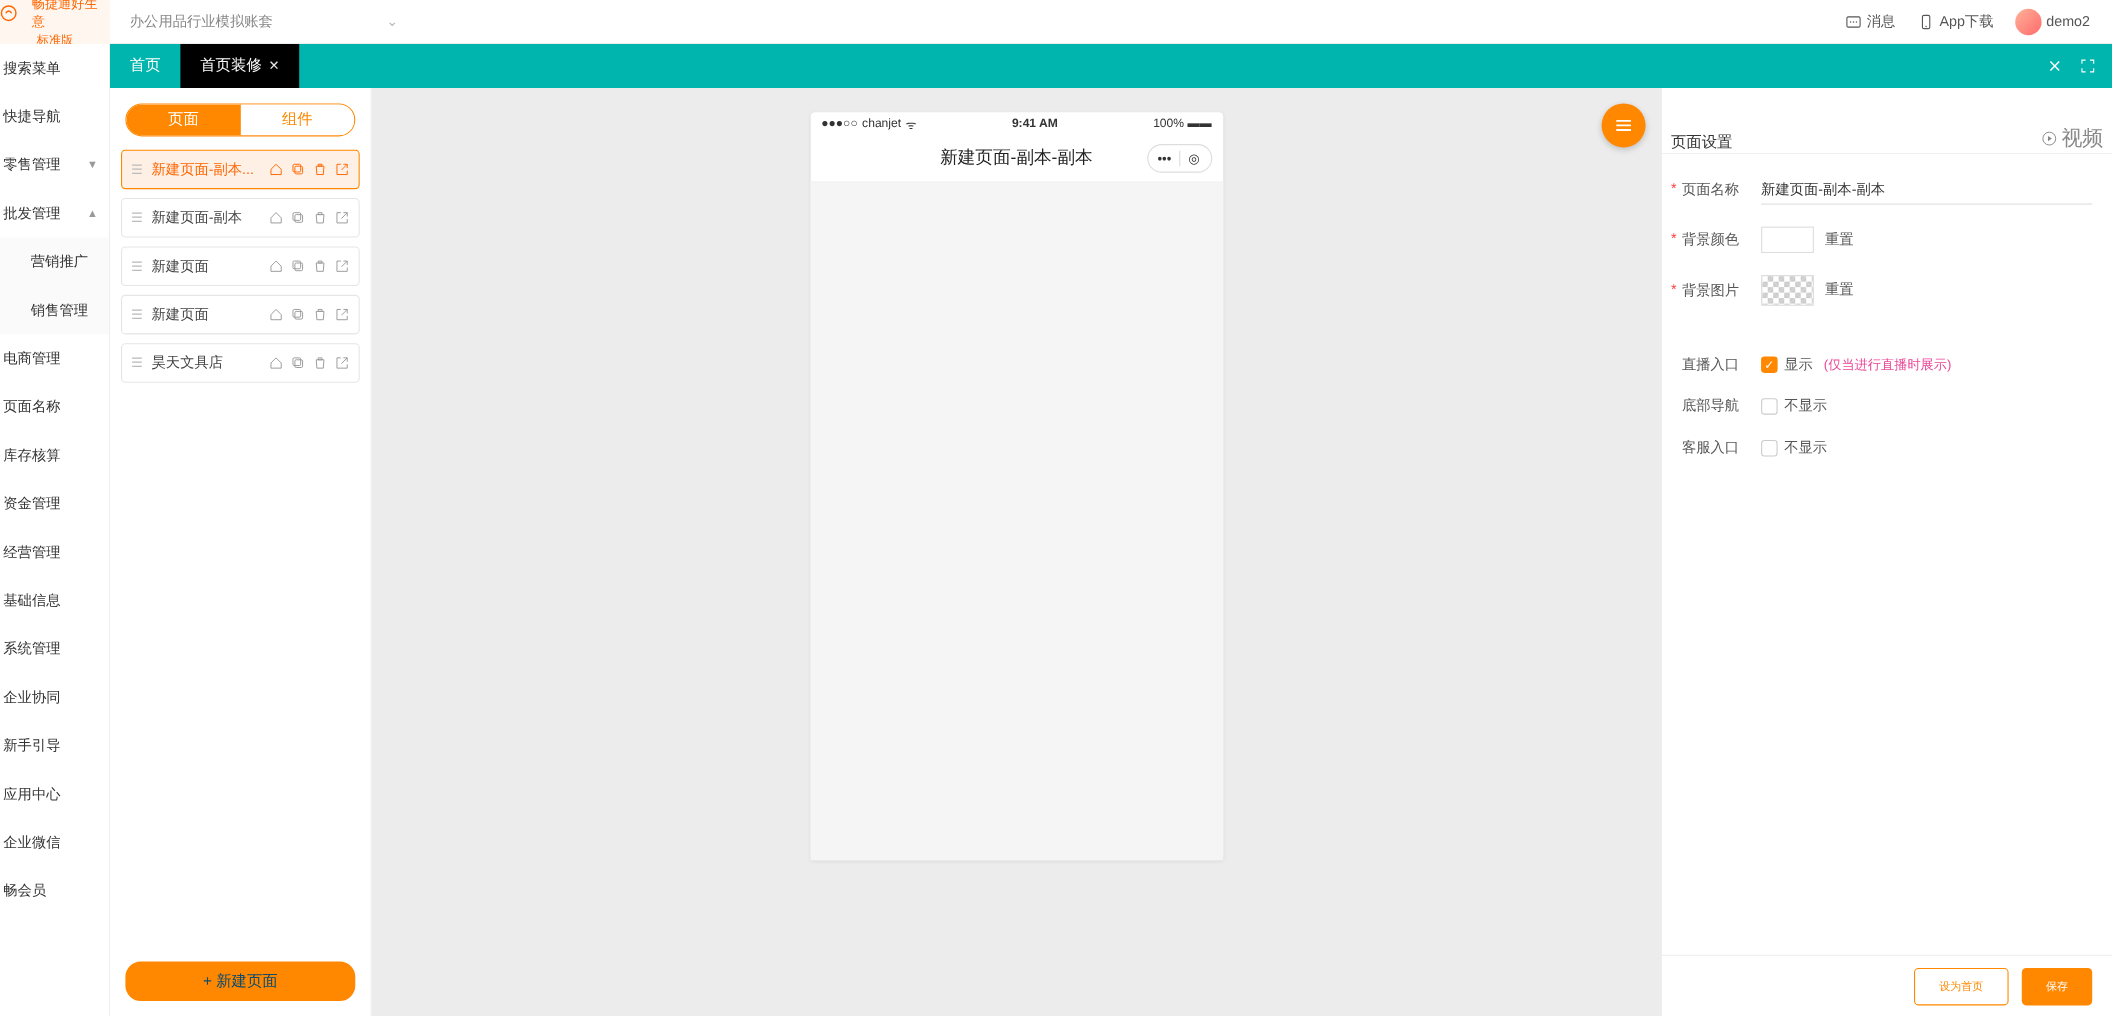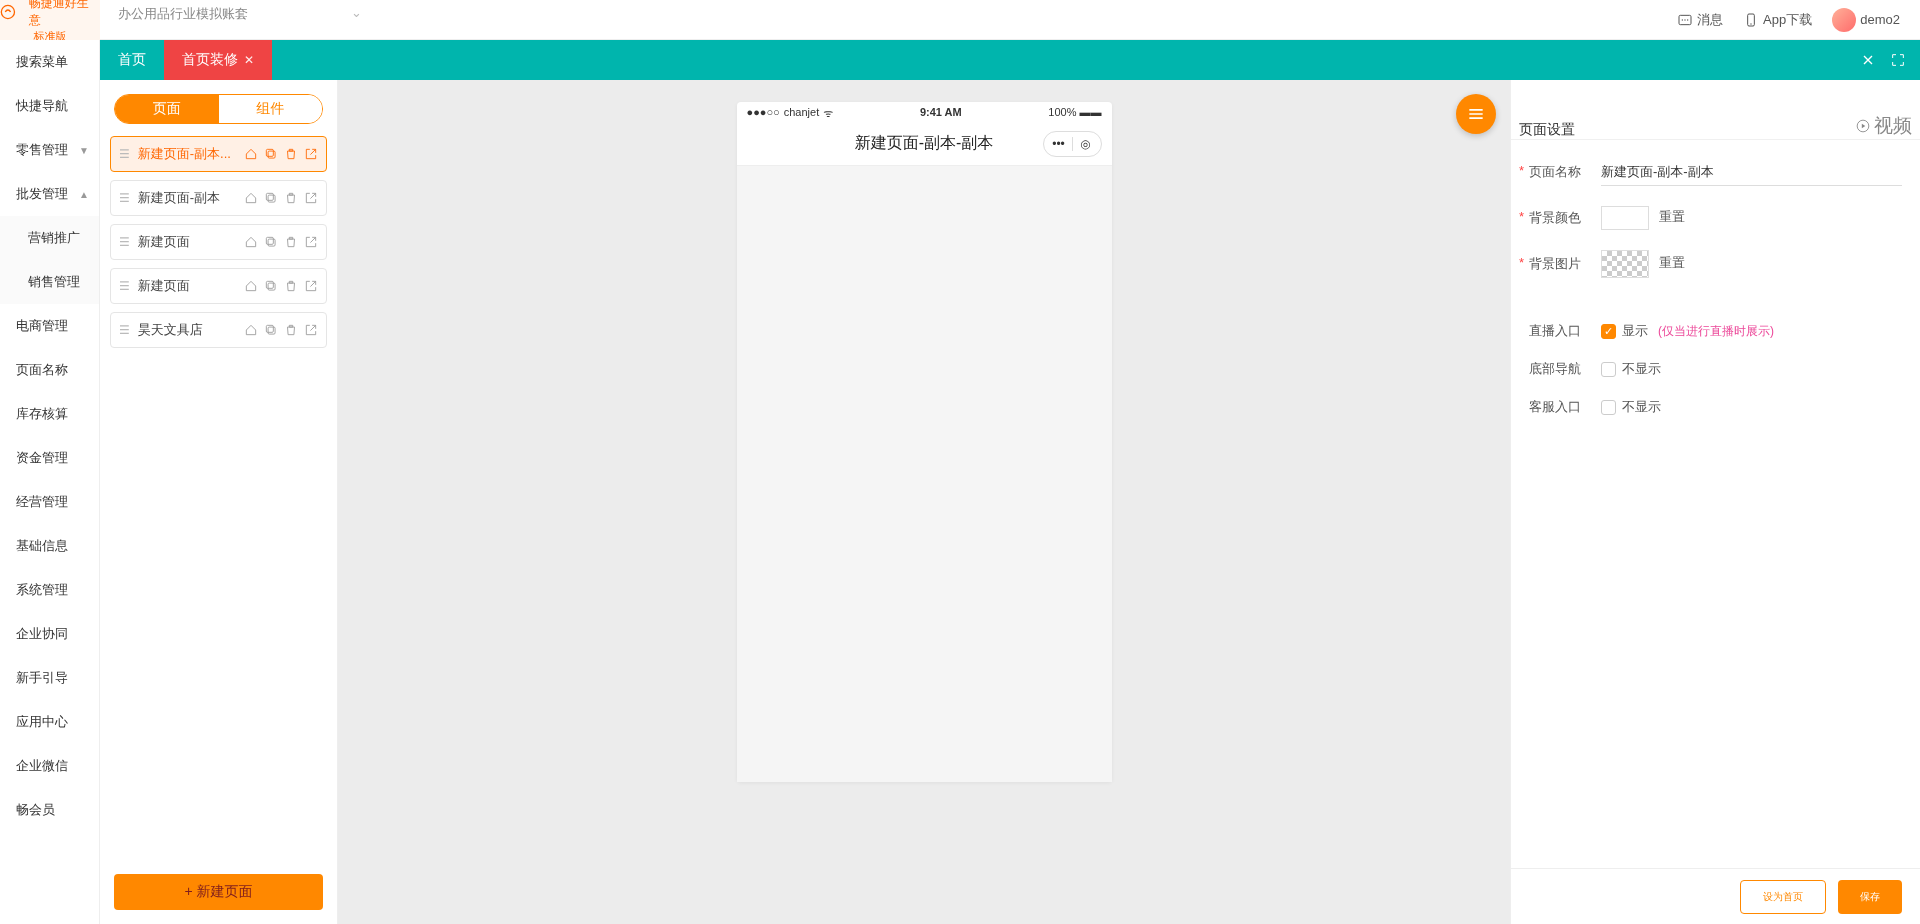--- a/index.html
+++ b/index.html
@@ -4,58 +4,58 @@
 <style>
 *{margin:0;padding:0;box-sizing:border-box;font-family:"Microsoft YaHei",Arial,sans-serif}
 body{font-size:13px;color:#333;background:#fff;overflow:hidden}
 .app{display:flex;flex-direction:column;height:924px;width:1920px}
 
 .topbar{height:40px;display:flex;align-items:center;border-bottom:1px solid #eee}
 .logo-box{width:100px;height:40px;display:flex;flex-direction:column;align-items:center;justify-content:center;background:#fff6ef}
 .logo-l1{color:#f60;font-size:12px;display:flex;align-items:center;gap:13px}
 .logo-l1 svg{width:16px;height:16px}
 .logo-l2{color:#f60;font-size:11px}
-.breadcrumb{width:260px;height:30px;margin-left:10px;display:flex;justify-content:space-between;color:#888;font-size:13px;padding:0 8px}
+.breadcrumb{width:260px;height:30px;margin-left:10px;display:flex;align-items:center;justify-content:space-between;color:#888;font-size:13px;padding:0 8px}
 .breadcrumb .chev{color:#bbb}
 .top-right{margin-left:auto;display:flex;align-items:center;gap:20px;padding-right:20px}
 .tr-item{display:flex;align-items:center;gap:4px;color:#555;font-size:13px;cursor:pointer}
 .tr-item svg{width:16px;height:16px}
 .avatar{width:24px;height:24px;border-radius:50%;background:linear-gradient(135deg,#ffb199,#ff6b6b);display:inline-block}
 
 .mainrow{flex:1;display:flex;min-height:0}
 
 .sidebar{width:100px;border-right:1px solid #eee;overflow-y:auto;background:#fff}
-.side-item{height:44px;display:flex;align-items:center;padding-left:16px;color:#333;font-size:13px;cursor:pointer;position:relative}
+.side-item{height:44px;display:flex;align-items:center;padding-left:3px;color:#333;font-size:13px;cursor:pointer;position:relative}
 .side-item.sub{padding-left:28px;color:#333;background:#fafafa}
 .side-item .caret{position:absolute;right:10px;color:#999;font-size:10px}
 
 .content{flex:1;display:flex;flex-direction:column;min-width:0}
 .tabs{height:40px;background:#00b5ad;display:flex;align-items:center;color:#fff}
 .tab{height:40px;padding:0 18px;display:flex;align-items:center;gap:6px;cursor:pointer;font-size:14px}
-.tab.active{background:#ef4444}
+.tab.active{background:#000000}
 .tab .x{font-size:12px;opacity:.9}
 .tabs-right{margin-left:auto;display:flex;align-items:center;gap:14px;padding-right:14px}
 .tabs-right .ico{width:16px;height:16px;color:#fff;cursor:pointer}
 
 .workspace{flex:1;display:flex;background:#ececec;min-height:0}
 
 .left-panel{width:238px;background:#fff;margin:0;display:flex;flex-direction:column;border-right:1px solid #eee}
 .seg{display:flex;margin:14px 14px 12px;border:1px solid #f80;border-radius:18px;overflow:hidden;height:30px}
 .seg-btn{flex:1;display:flex;align-items:center;justify-content:center;font-size:14px;cursor:pointer}
 .seg-btn.on{background:#f80;color:#fff}
 .seg-btn.off{color:#f80;background:#fff}
 .page-list{flex:1;padding:0 10px;overflow-y:auto}
 .pl-item{height:36px;border:1px solid #e5e5e5;border-radius:4px;margin-bottom:8px;display:flex;align-items:center;padding:0 8px;gap:8px;font-size:13px;color:#444;cursor:pointer}
 .pl-item.sel{background:#fff0e5;border-color:#f80;color:#f60}
 .pl-item .grip{color:#bbb;font-size:12px}
 .pl-item .name{flex:1;overflow:hidden;text-overflow:ellipsis;white-space:nowrap}
 .pl-item .ops{display:flex;gap:6px;color:#999}
 .pl-item .ops svg{width:14px;height:14px;cursor:pointer}
 .pl-item.sel .ops{color:#f60}
-.new-page{margin:10px 14px 14px;height:36px;background:#f80;color:#7f1d1d;display:flex;align-items:center;justify-content:center;border-radius:4px;cursor:pointer;font-size:14px}
+.new-page{margin:10px 14px 14px;height:36px;background:#f80;color:#0c4a6e;display:flex;align-items:center;justify-content:center;border-radius:14px;cursor:pointer;font-size:14px}
 
 .canvas{flex:1;position:relative;display:flex;align-items:flex-start;justify-content:center;padding:22px 0;overflow:auto}
 .phone{width:375px;background:#fff;border-radius:4px;box-shadow:0 1px 4px rgba(0,0,0,.06);display:flex;flex-direction:column;height:680px}
 .ph-status{height:20px;display:flex;align-items:center;justify-content:space-between;padding:0 10px;font-size:11px;color:#333}
 .ph-status .sig{display:flex;align-items:center;gap:4px}
 .ph-nav{height:44px;display:flex;align-items:center;justify-content:center;position:relative;border-bottom:1px solid #eee}
 .ph-nav .title{font-size:16px;font-weight:500;color:#222}
 .ph-nav .cap{position:absolute;right:10px;display:flex;align-items:center;gap:4px;border:1px solid #ddd;border-radius:16px;padding:3px 6px}
 .ph-nav .cap span{width:18px;height:18px;display:inline-flex;align-items:center;justify-content:center;font-size:12px;color:#333}
 .ph-nav .cap .divv{width:1px;height:14px;background:#ddd}

